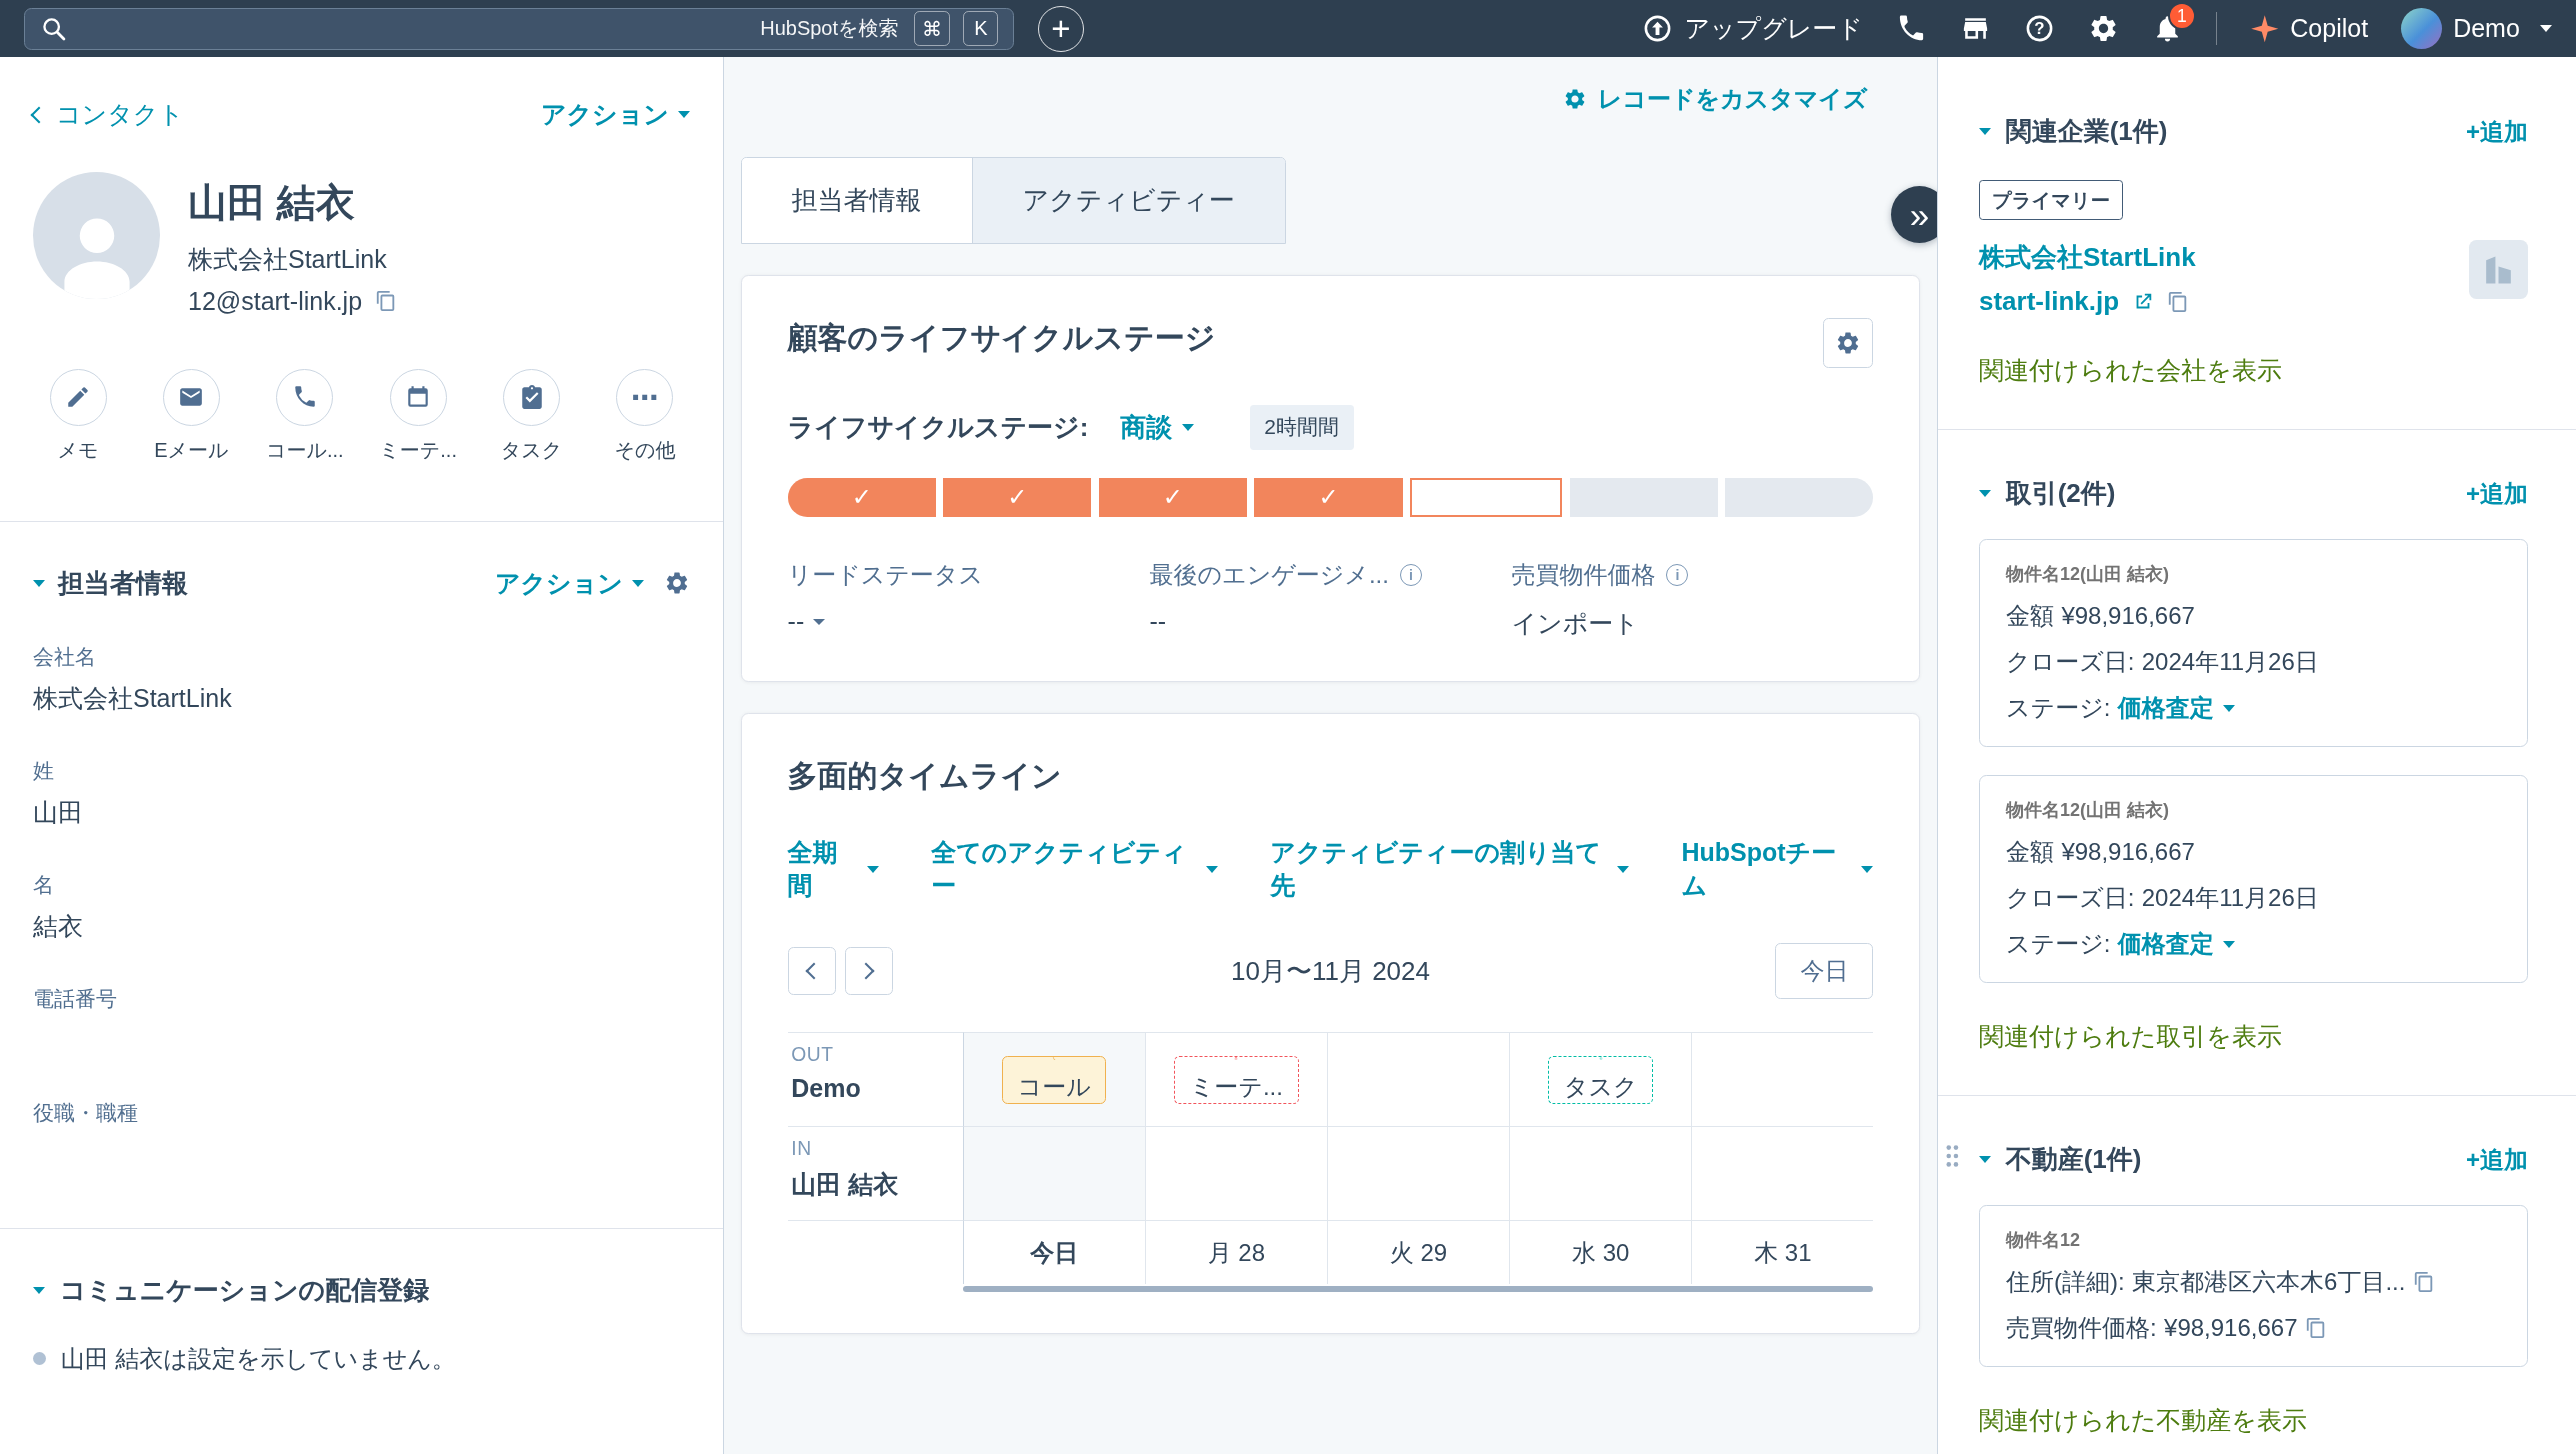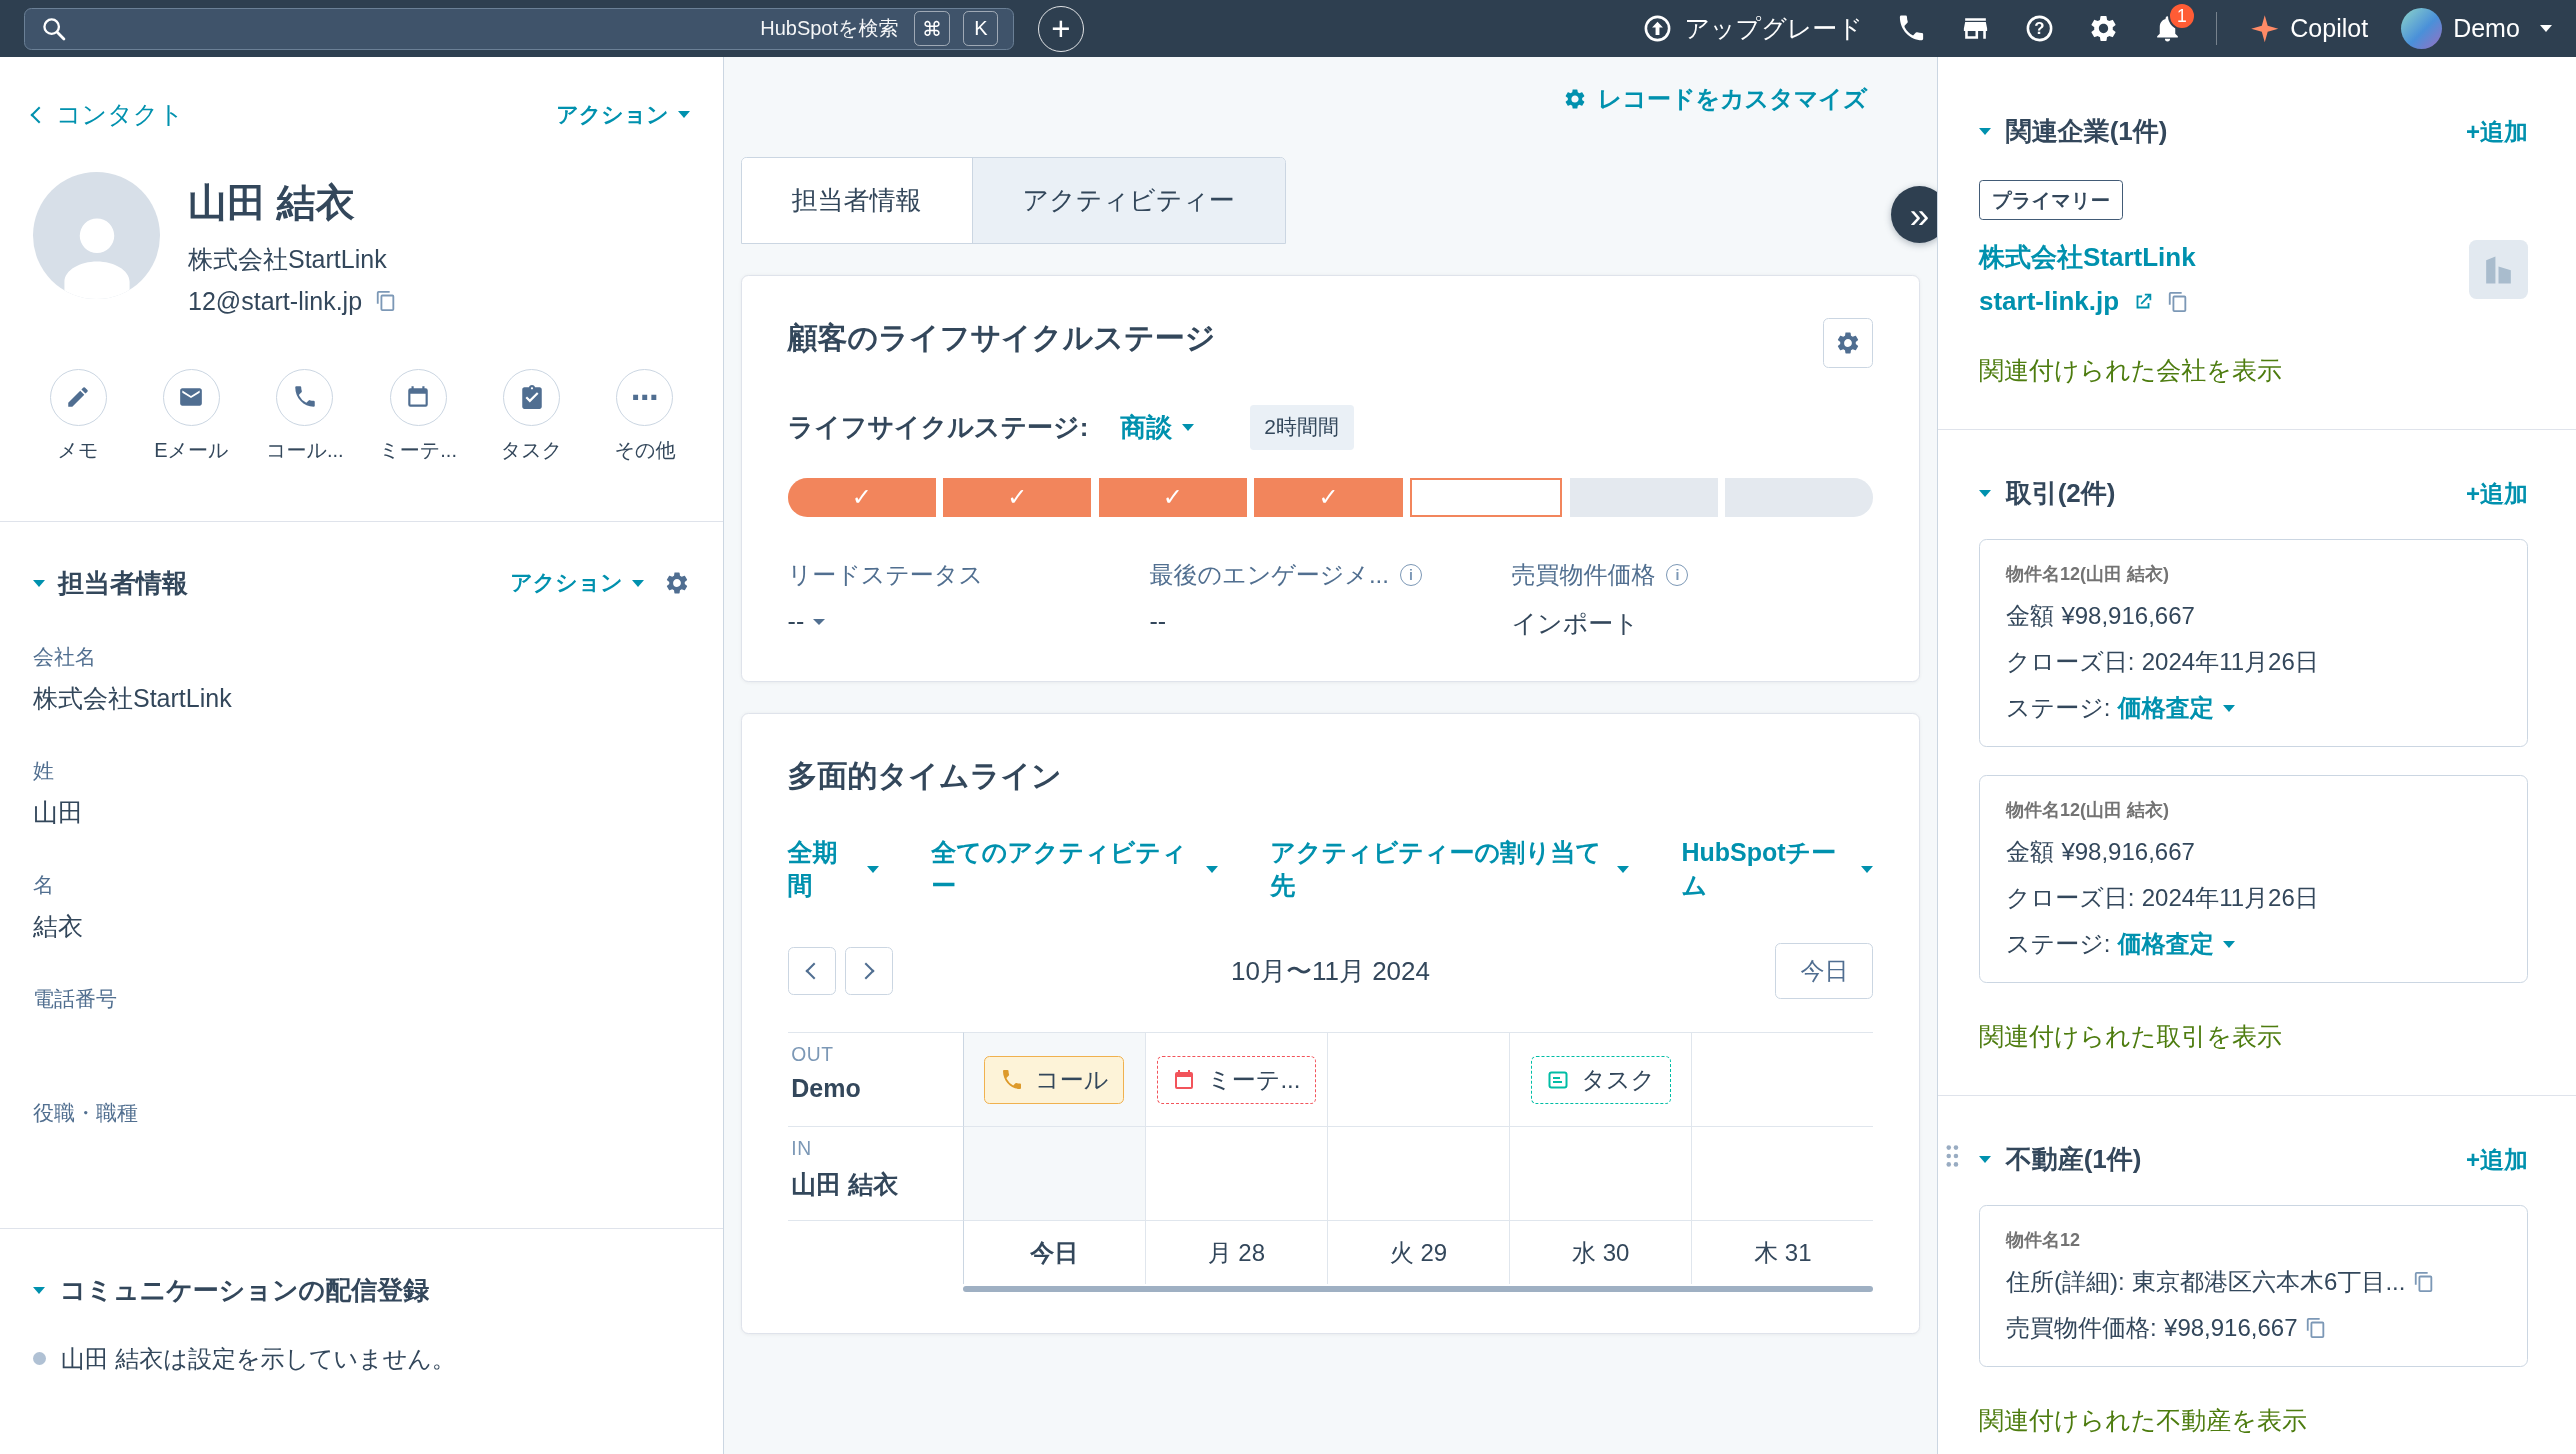--- a/index.html
+++ b/index.html
@@ -27,21 +27,21 @@
   .caret { display: inline-block; width: 0; height: 0; border-left: 6.4px solid transparent; border-right: 6.4px solid transparent; border-top: 7.4px solid currentColor; margin-left: 9.2px; flex: none; }
 
   
   .content { display: flex; height: 1398px; }
 
   
   .left-panel { width: 724px; padding: 41px 33px 0; border-right: 0.9px solid #cbd6e2; background: #fff; overflow: hidden; }
   .row-between { display: flex; align-items: center; justify-content: space-between; }
   .back-link { display: flex; align-items: center; gap: 11px; font-size: 25px; color: #0091ae; cursor: pointer; }
   .chev-left { width: 12px; height: 12px; border-left: 2.8px solid currentColor; border-bottom: 2.8px solid currentColor; transform: rotate(45deg); }
-  .teal-action { font-size: 22px; color: #0091ae; font-weight: 600; display: flex; align-items: center; cursor: pointer; }
+  .teal-action { font-size: 25px; color: #0091ae; font-weight: 600; display: flex; align-items: center; cursor: pointer; }
   .profile { display: flex; gap: 28px; margin-top: 41px; align-items: flex-start; }
   .avatar-lg { width: 127px; height: 127px; border-radius: 50%; background: #d7dfe8; display: flex; align-items: flex-end; justify-content: center; overflow: hidden; }
   .contact-name { font-size: 39px; font-weight: bold; margin-top: 3.7px; }
   .contact-company { font-size: 25px; margin-top: 13px; }
   .contact-email { font-size: 25px; margin-top: 11px; display: flex; align-items: center; gap: 13px; }
   .copy-icon svg { fill: #7c98b6; }
   .quick-actions { display: flex; margin-top: 53px; justify-content: space-between; }
   .qa { display: flex; flex-direction: column; align-items: center; gap: 11px; width: 90px; cursor: pointer; }
   .qa-circle { width: 57px; height: 57px; border-radius: 50%; border: 0.9px solid #cbd6e2; display: flex; align-items: center; justify-content: center; background: #fff; }
   .qa-circle svg { fill: #506e91; }
@@ -103,21 +103,21 @@
   .tl-label { padding: 11px 7.4px 0 3.7px; border-top: 0.9px solid #e0e6ed; }
   .tl-dir { font-size: 19.3px; color: #7c98b6; letter-spacing: 0.5px; }
   .tl-name { font-size: 25px; font-weight: bold; margin-top: 7.4px; white-space: nowrap; }
   .tl-cell { border-top: 0.9px solid #e0e6ed; border-left: 0.9px solid #e0e6ed; height: 94px; display: flex; align-items: center; justify-content: center; }
   .tl-cell.first { border-left-color: #cbd6e2; }
   .tl-cell.today { background: #f5f8fa; }
   .tl-head { border-top: 0.9px solid #e0e6ed; border-left: 0.9px solid #e0e6ed; height: 64px; display: flex; align-items: center; justify-content: center; font-size: 24px; }
   .tl-head.first { border-left-color: #cbd6e2; }
   .tl-head.bold { font-weight: bold; }
   .tl-head-spacer { border-top: 0.9px solid #e0e6ed; }
-  .evt { display: inline-flex; align-items: center; gap: 11px; height: 48px; padding: 0 14.7px; border-radius: 5.5px; font-size: 24px; background: #fff; max-width: 94%; white-space: nowrap; overflow: hidden; cursor: pointer; }
+  .evt { display: inline-flex; align-items: center; gap: 11px; height: 48px; padding: 0 14.7px; border-radius: 5.5px; font-size: 24px; background: #fff; max-width: 94%; white-space: nowrap; overflow: hidden; cursor: pointer; flex-direction: column; }
   .evt.call { background: #fdf3d8; border: 1.8px solid #f0b14e; }
   .evt.call svg { fill: #dd9a2b; }
   .evt.meeting { border: 1.8px dashed #f2545b; }
   .evt.meeting svg { fill: #f2545b; color: #f2545b; }
   .evt.task { border: 1.8px dashed #00bda5; }
   .evt.task svg { fill: #00bda5; color: #00bda5; }
   .tl-scrollbar { margin-left: 175px; height: 6.4px; background: #9fb0c3; border-radius: 3.7px; margin-top: 1.8px; cursor: pointer; }
 
   
   .right-panel { width: 639px; border-left: 0.9px solid #cbd6e2; background: #fff; overflow: hidden; }

